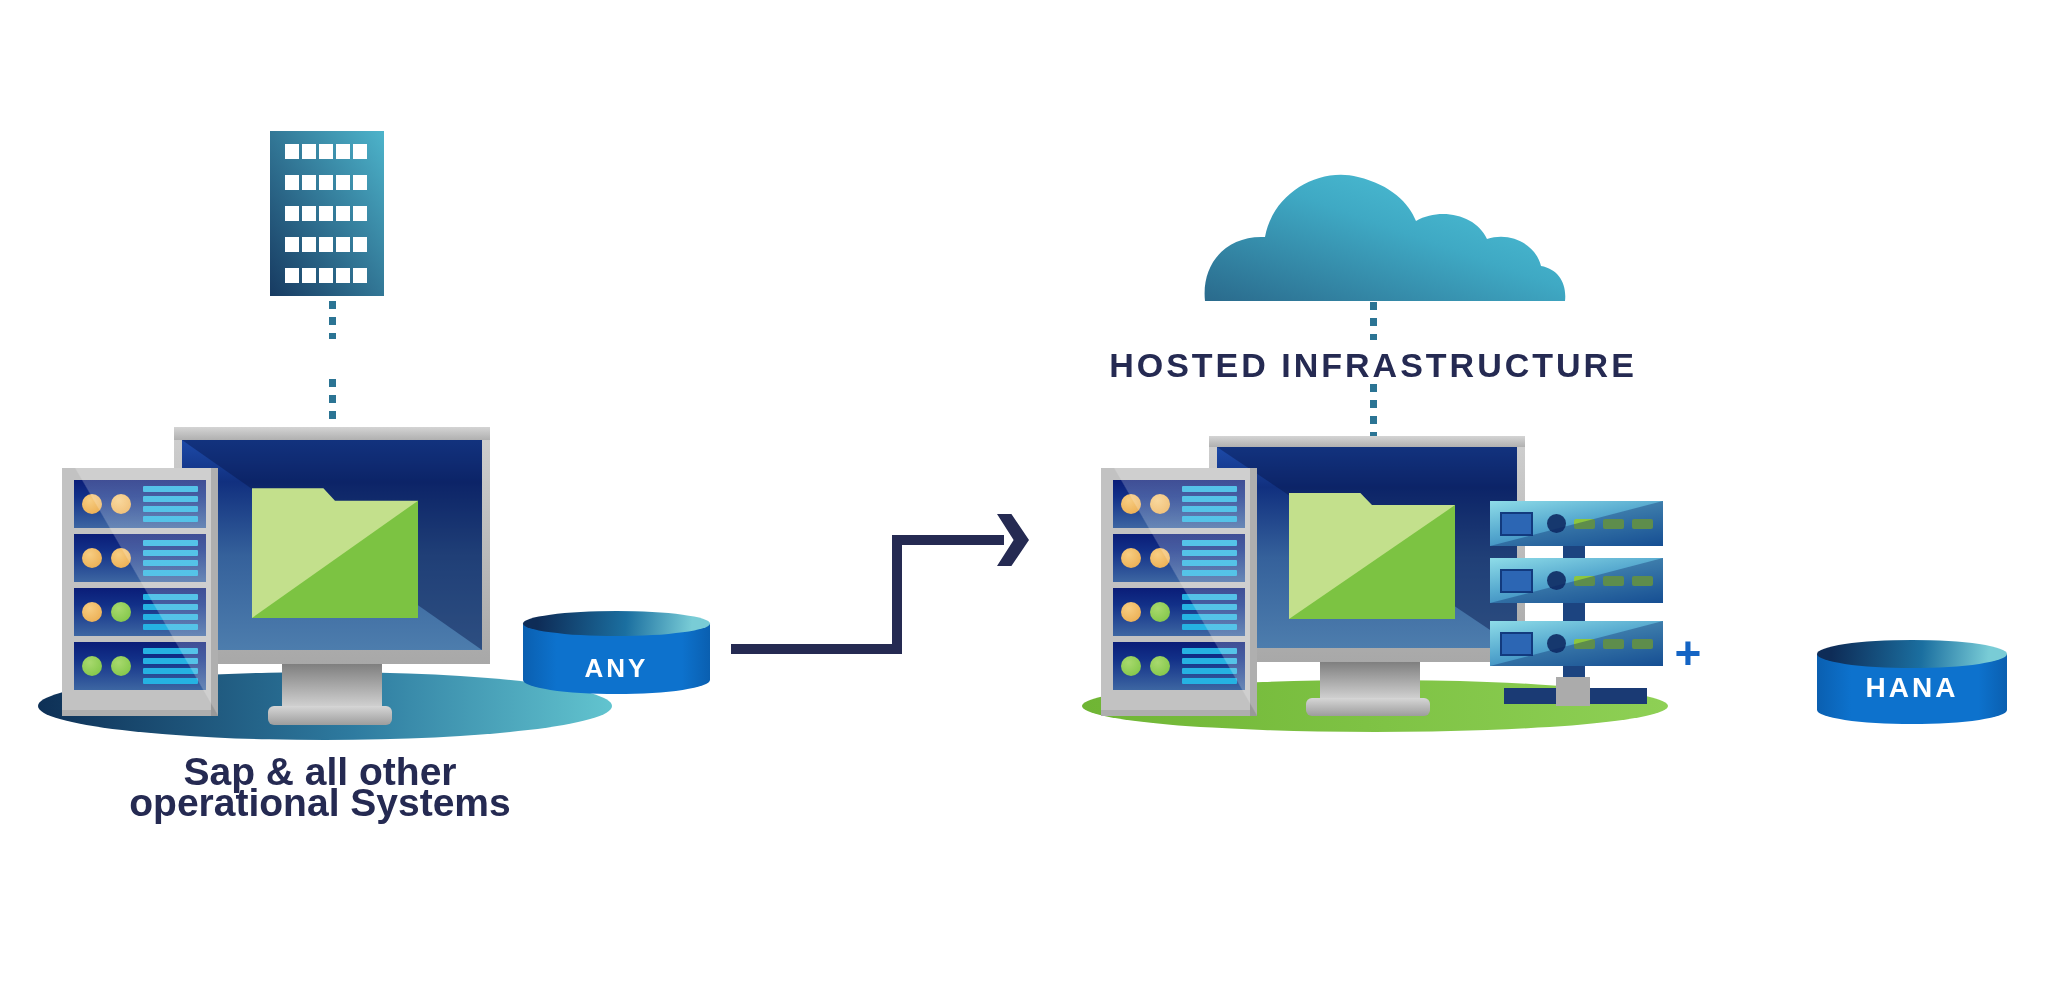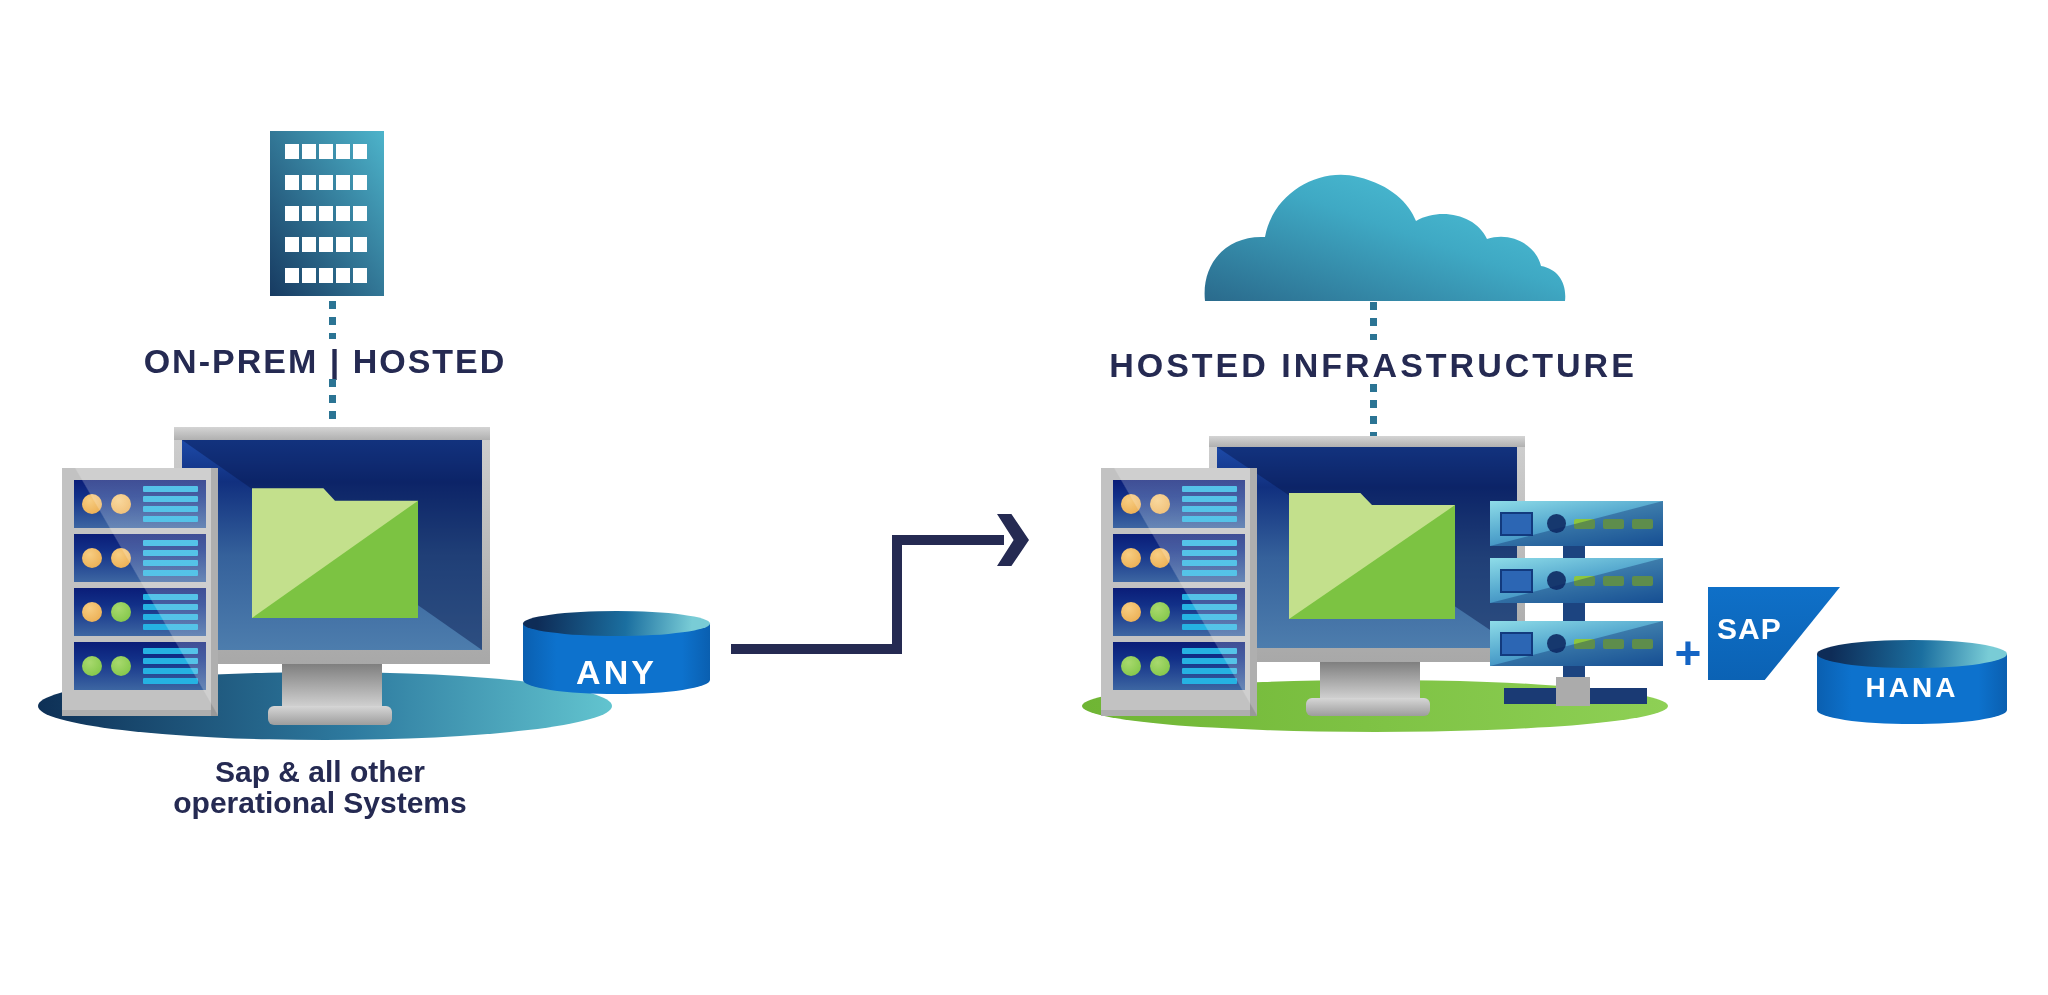--- a/index.html
+++ b/index.html
@@ -12,21 +12,21 @@
     --cyan-strip:#25b2e2;
   }
   html,body{margin:0;padding:0;background:#ffffff;}
   body{font-family:"Liberation Sans","DejaVu Sans",sans-serif;}
   .stage{position:relative;width:2048px;height:995px;background:#fff;overflow:hidden;}
   .abs{position:absolute;}
 
   
   .lbl{color:var(--navy);font-weight:800;text-align:center;white-space:nowrap;}
   .zone-label{font-size:34px;letter-spacing:2px;}
-  .caption{font-size:30px;line-height:31px;letter-spacing:0;}
+  .caption{font-size:39px;line-height:31px;letter-spacing:0;}
   .big-title{font-size:86px;letter-spacing:4px;}
 
   
   .dotted{width:7px;background-image:repeating-linear-gradient(to bottom,var(--dot) 0 8px,transparent 8px 16px);}
 
   
   .building{background:linear-gradient(to top right,#173a61,#4db4cb);
     display:grid;grid-template-columns:repeat(5,14px);grid-template-rows:repeat(5,15px);
     column-gap:3px;row-gap:16px;padding:13px 15px;box-sizing:border-box;}
   .building span{background:#fff;display:block;}
@@ -129,21 +129,20 @@
       <span></span>
       <span></span>
       <span></span>
       <span></span>
       <span></span>
       <span></span>
     </div>
 
   <div class="abs dotted" style="left:329px;top:301px;height:38px;"></div>
 
-  <div class="abs lbl zone-label" style="left:105px;top:342px;width:440px;">ON-PREM | HOSTED</div>
 
   <div class="abs dotted" style="left:329px;top:379px;height:48px;"></div>
 
   <div class="abs ellipse ellipse-left" style="left:38px;top:672px;width:574px;height:68px;"></div>
 
   <div class="abs monitor" style="left:174px;top:427px;width:316px;height:237px;">
     <div class="bar" style="height:13px;"></div>
     <div class="screen" style="top:13px;height:210px;">
       <div class="folder" style="left:70px;top:40px;width:166px;height:138px;"></div>
     </div>
@@ -200,21 +199,21 @@
             <span></span>
             <span></span>
           </div>
         </div>
       </div>
   </div>
 
   <div class="abs cyl" style="left:523px;top:611px;width:187px;height:95px;">
     <div class="body" style="top:13px;height:70px;"></div>
     <div class="top" style="height:25px;"></div>
-    <div class="cyl-label" style="top:42px;font-size:34px;">ANY</div>
+    <div class="cyl-label" style="top:42px;font-size:26px;">ANY</div>
   </div>
 
   <div class="abs lbl caption" style="left:120px;top:756px;width:400px;">
     <div>Sap &amp; all other</div>
     <div>operational Systems</div>
   </div>
 
   <div>
     <div class="abs arrow-seg" style="left:731px;top:644px;width:170px;height:10px;"></div>
     <div class="abs arrow-seg" style="left:892px;top:535px;width:10px;height:119px;"></div>
@@ -332,23 +331,20 @@
         <span class="sq"></span>
         <span class="circ"></span>
         <span class="chip"></span>
         <span class="chip"></span>
         <span class="chip"></span>
       </div>
     </div>
 
   <div class="abs plus" style="left:1663px;top:626px;width:50px;">+</div>
 
-  <div class="abs sap-logo" style="left:1708px;top:587px;width:132px;height:93px;">
-    <span class="sap-text">SAP</span>
-  </div>
 
   <div class="abs cyl" style="left:1817px;top:640px;width:190px;height:95px;">
     <div class="body" style="top:14px;height:70px;"></div>
     <div class="top" style="height:28px;"></div>
     <div class="cyl-label" style="top:32px;font-size:28px;">HANA</div>
   </div>
 
 </div>
 
 </body></html>

